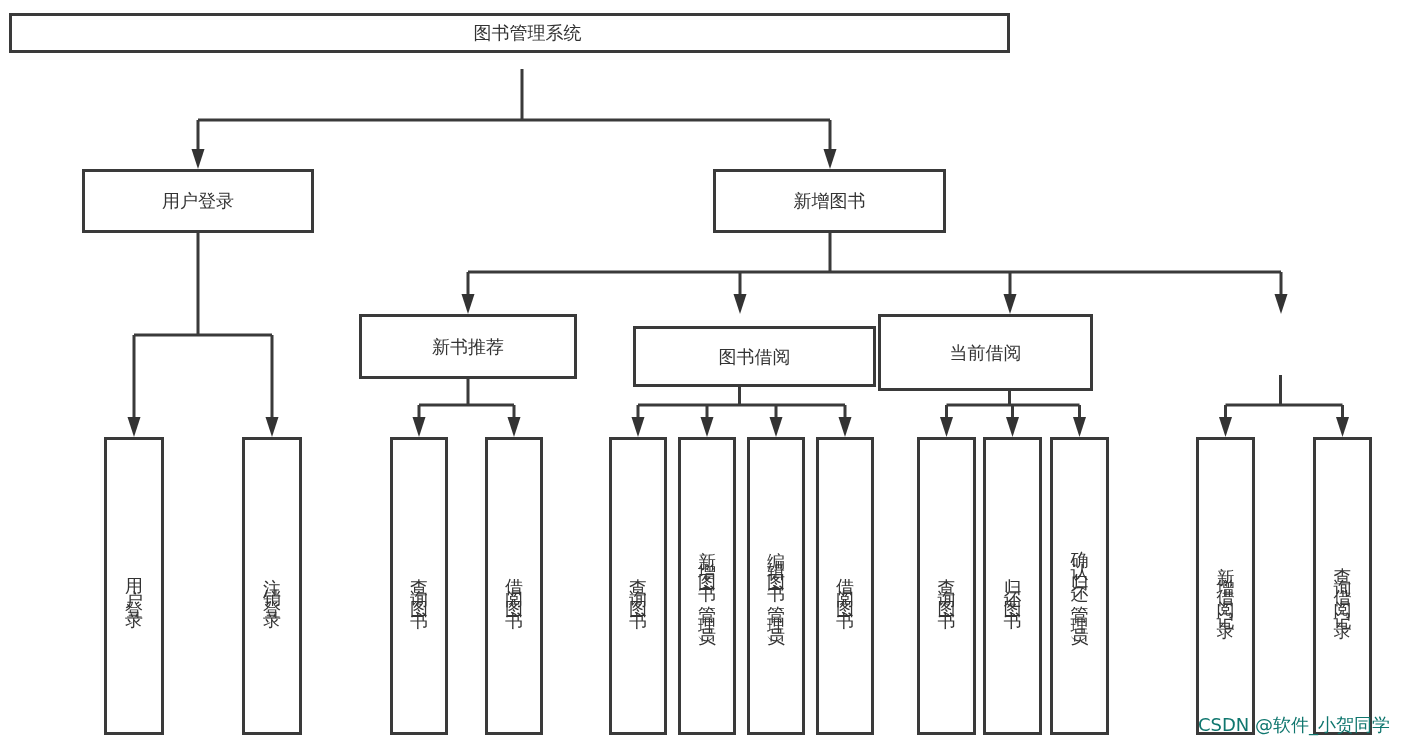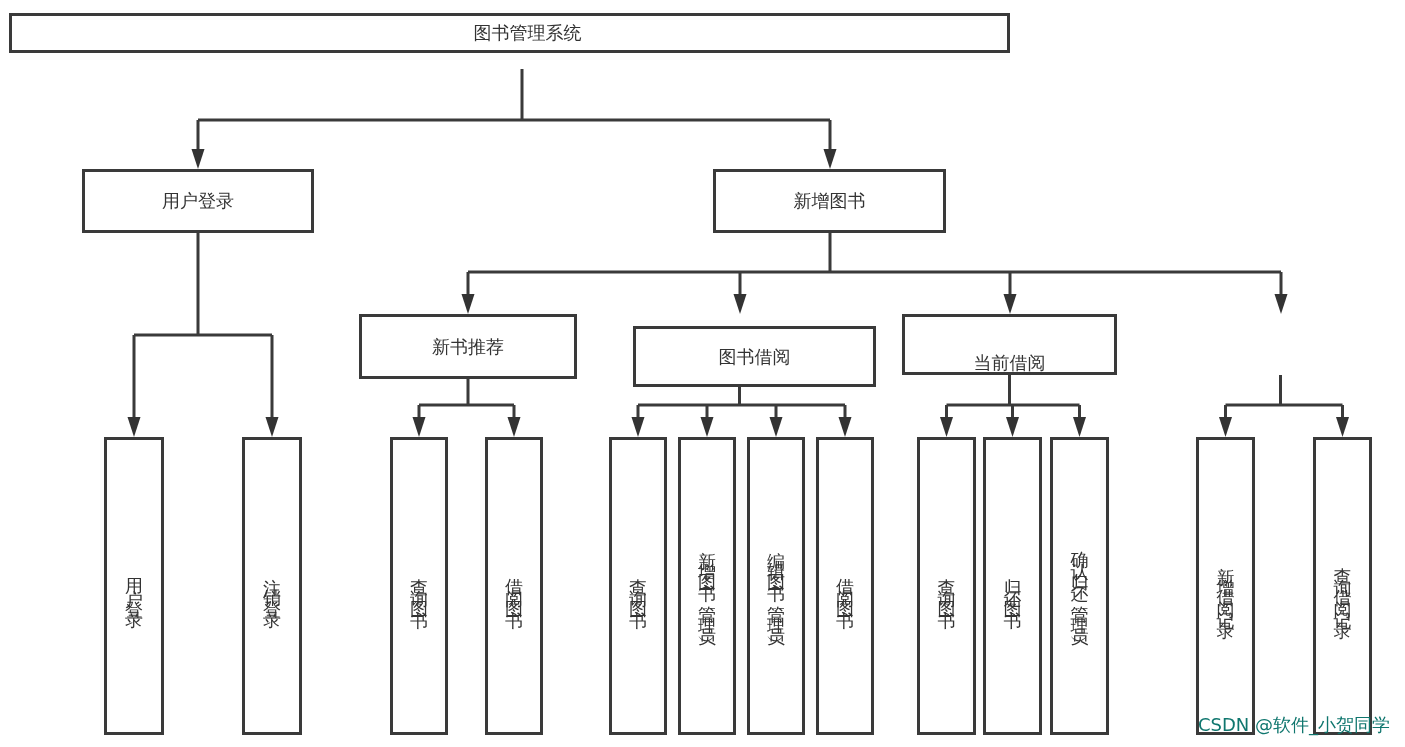--- a/index.html
+++ b/index.html
@@ -133,21 +133,21 @@
   <div class="node v" style="left:242px; top:437px; width:60px; height:298px;">
     <span class="lbl">注销登录</span>
   </div>
 
   <div class="node" style="left:359px; top:314px; width:218px; height:65px;">
     <span class="lbl">新书推荐</span>
   </div>
   <div class="node" style="left:633px; top:326px; width:243px; height:61px;">
     <span class="lbl">图书借阅</span>
   </div>
-  <div class="node" style="left:902px; top:314px; width:215px; height:61px;align-items:flex-end;">
+  <div class="node" style="left:878px; top:314px; width:215px; height:77px;">
     <span class="lbl">当前借阅</span>
   </div>
 
   <div class="node v" style="left:390px; top:437px; width:58px; height:298px;">
     <span class="lbl">查询图书</span>
   </div>
   <div class="node v" style="left:485px; top:437px; width:58px; height:298px;">
     <span class="lbl">借阅图书</span>
   </div>
 

